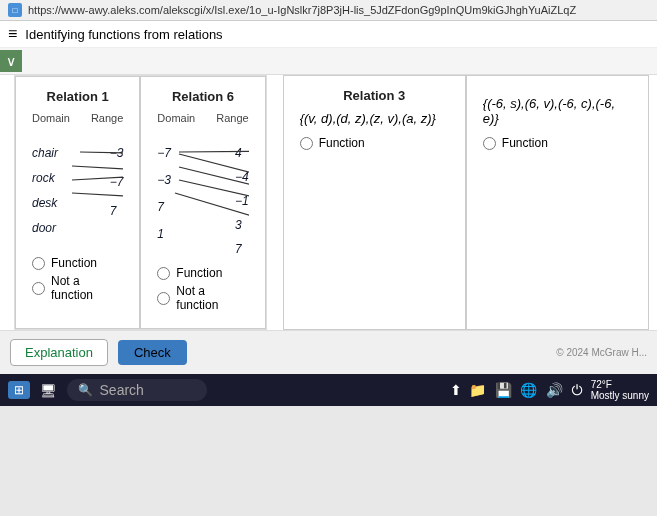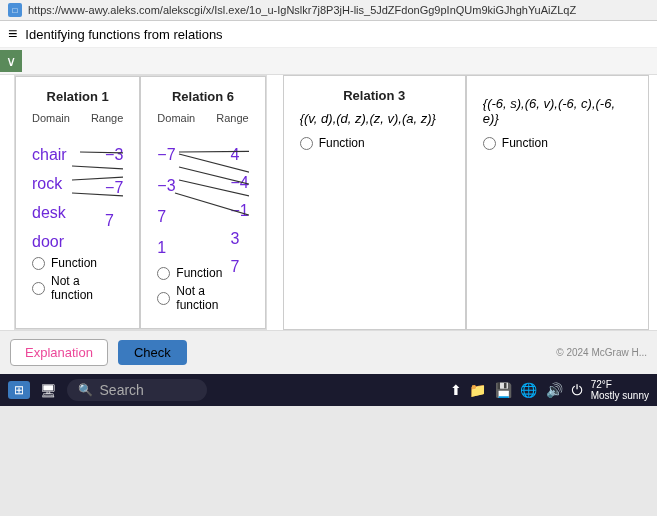--- a/index.html
+++ b/index.html
@@ -90,22 +90,23 @@
       color: #222;
     }
 
     .col-header {
       font-size: 11px;
       color: #444;
       margin-bottom: 18px;
     }
 
     .mapping-item {
-      font-size: 16px;
-      color: #6d28d9;
+      font-size: 12px;
+      color: #0f172a;
+      font-style: italic;
     }
 
     .radio-group {
       margin-top: 10px;
     }
     .radio-option {
       display: flex;
       align-items: center;
       gap: 6px;
       margin-bottom: 4px;
@@ -146,21 +147,21 @@
       border-top: 1px solid #ddd;
     }
 
     .btn-explanation {
       background: white;
       border: 1px solid #aaa;
       border-radius: 4px;
       padding: 5px 14px;
       font-size: 13px;
       cursor: pointer;
-      color: #ec4899;
+      color: #15803d;
     }
 
     .btn-check {
       background: #3a7abf;
       border: none;
       border-radius: 4px;
       padding: 5px 16px;
       font-size: 13px;
       cursor: pointer;
       color: #000000;

